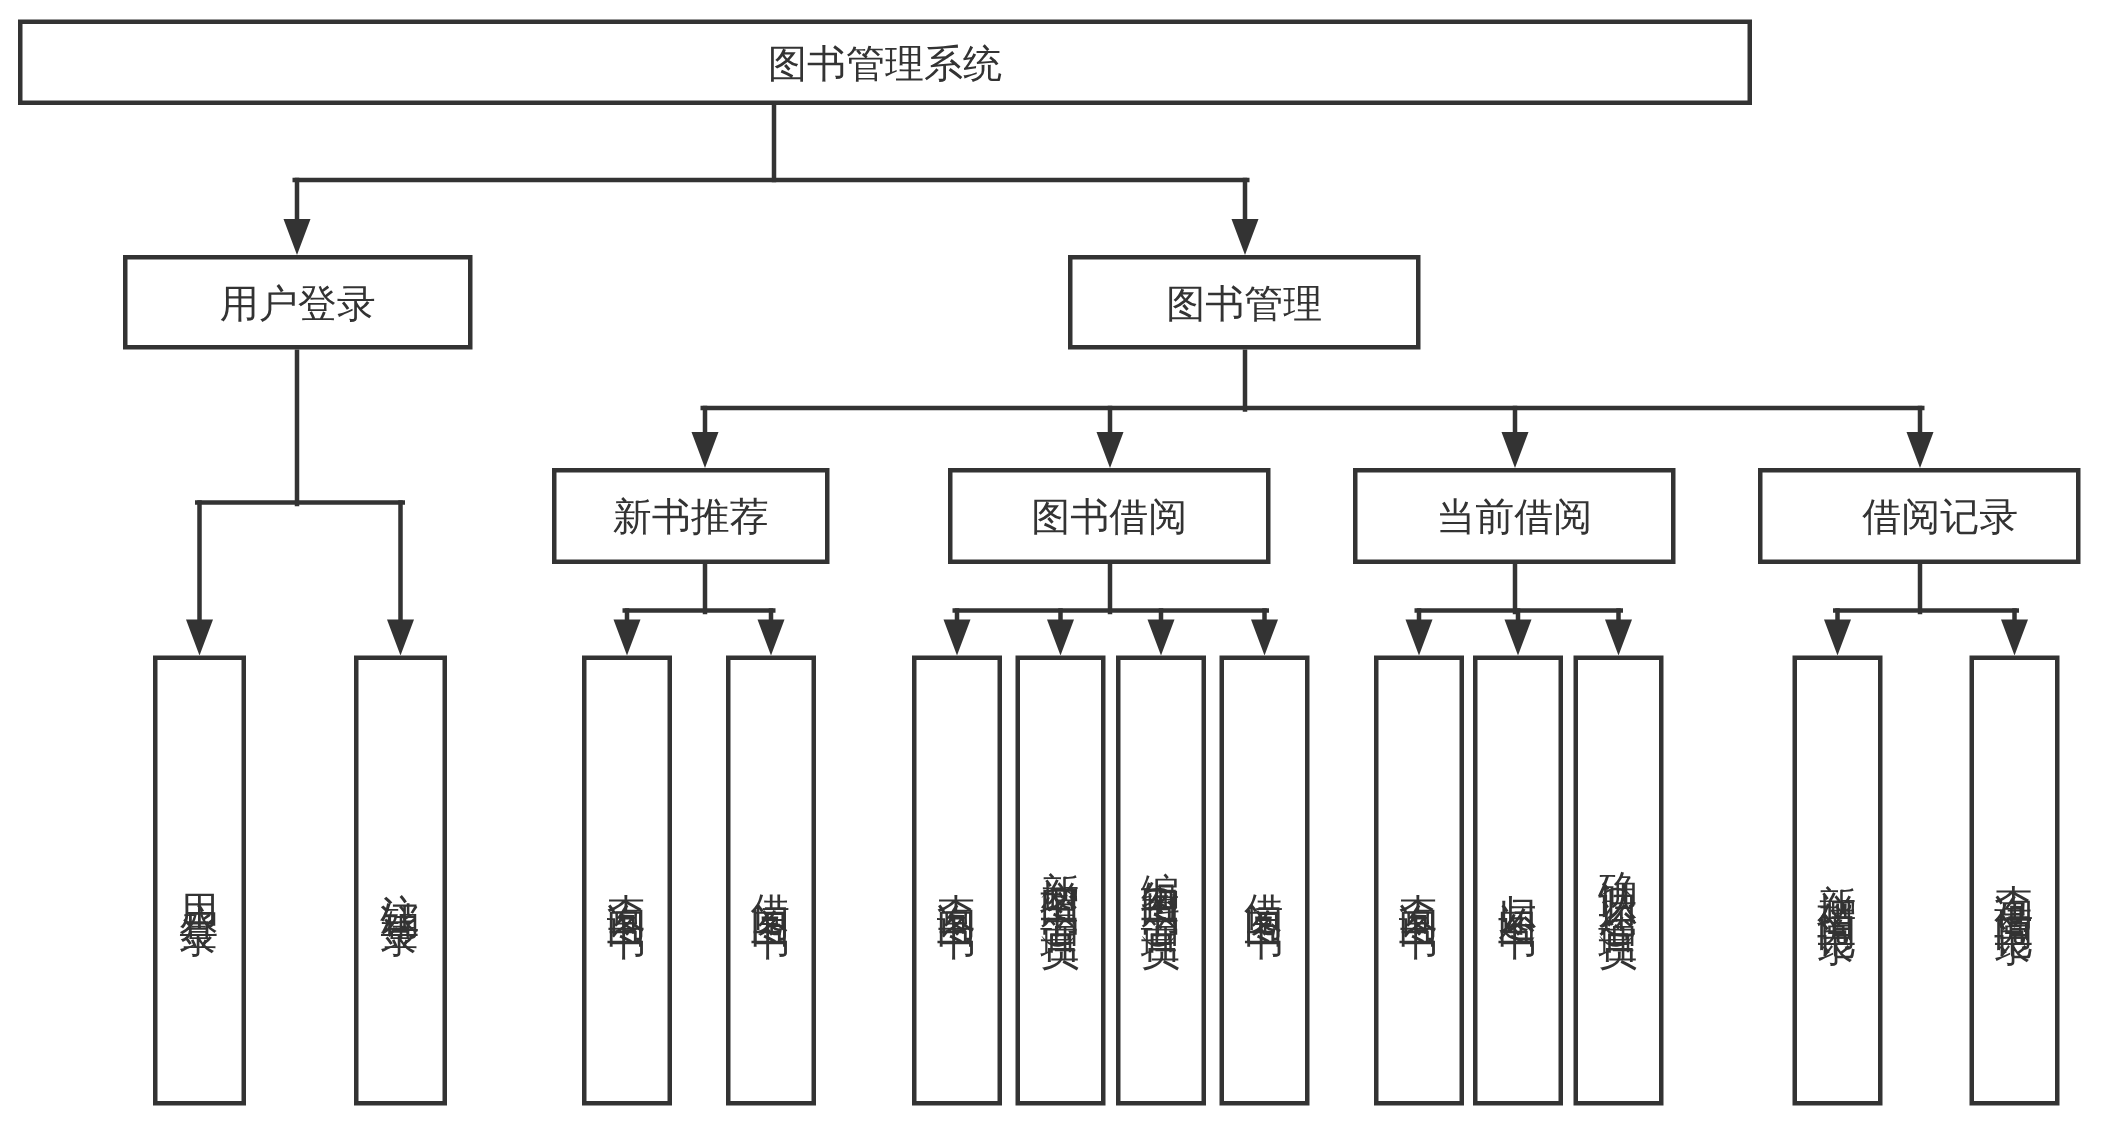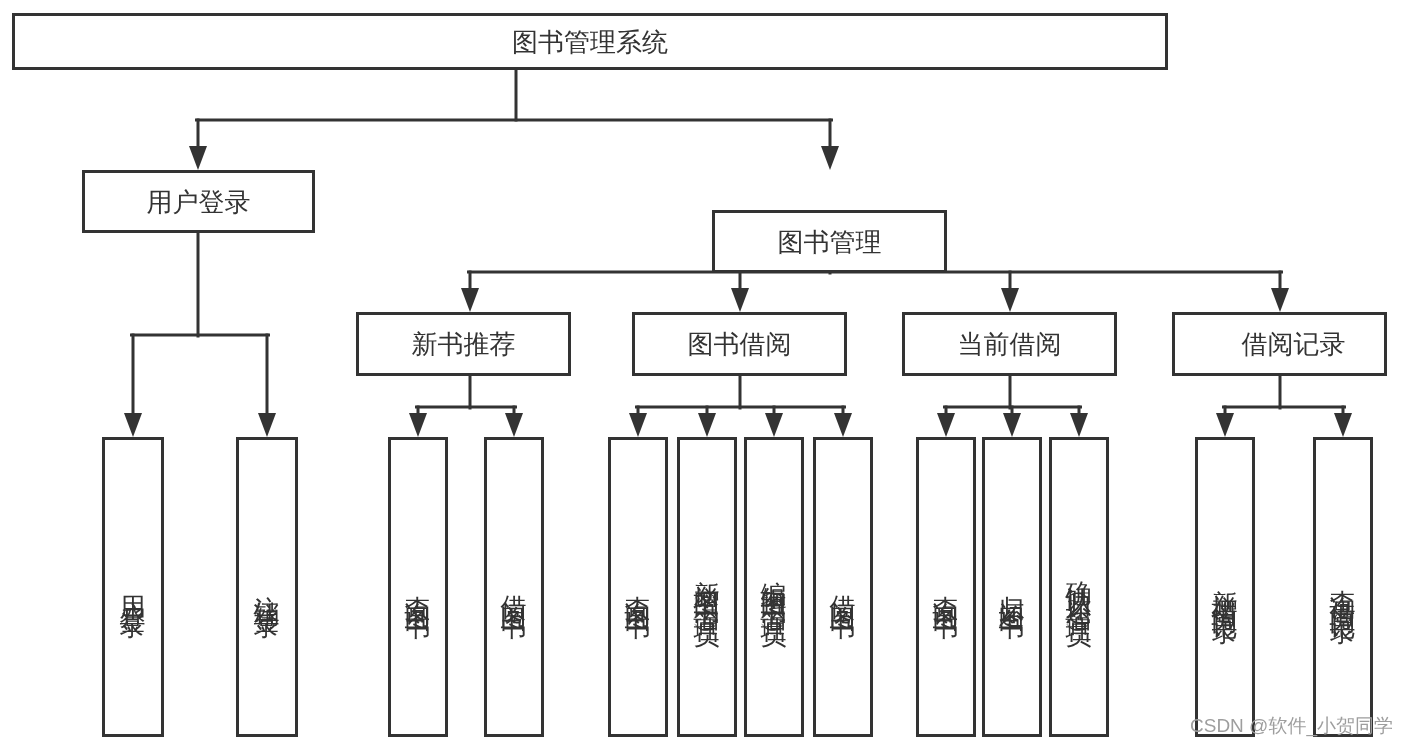--- a/index.html
+++ b/index.html
@@ -115,25 +115,25 @@
     </g>
   </svg>
 
   <div class="node" style="left:12px; top:13px; width:1156px; height:57px;">
     <span class="hlabel">图书管理系统</span>
   </div>
 
   <div class="node" style="left:82px; top:170px; width:233px; height:63px;">
     <span class="hlabel">用户登录</span>
   </div>
-  <div class="node" style="left:712px; top:170px; width:235px; height:63px;margin-top:40px;">
+  <div class="node" style="left:712px; top:170px; width:235px; height:63px;">
     <span class="hlabel">图书管理</span>
   </div>
 
-  <div class="node" style="left:356px; top:312px; width:215px; height:64px;text-align:center;">
+  <div class="node" style="left:368px; top:312px; width:185px; height:64px;text-align:center;">
     <span class="hlabel">新书推荐</span>
   </div>
   <div class="node" style="left:632px; top:312px; width:215px; height:64px;">
     <span class="hlabel">图书借阅</span>
   </div>
   <div class="node" style="left:902px; top:312px; width:215px; height:64px;">
     <span class="hlabel">当前借阅</span>
   </div>
   <div class="node" style="left:1172px; top:312px; width:215px; height:64px;padding-left:28px;">
     <span class="hlabel">借阅记录</span>
@@ -176,15 +176,14 @@
     <span class="vtext">确认归还（管理员）</span>
   </div>
 
   <div class="node leaf" style="left:1195px; width:60px;">
     <span class="vtext">新增借阅记录</span>
   </div>
   <div class="node leaf" style="left:1313px; width:60px;">
     <span class="vtext">查询借阅记录</span>
   </div>
 
-  <div class="watermark">CSDN @软件_小贺同学</div>
 
 </div>
 
 </body></html>

